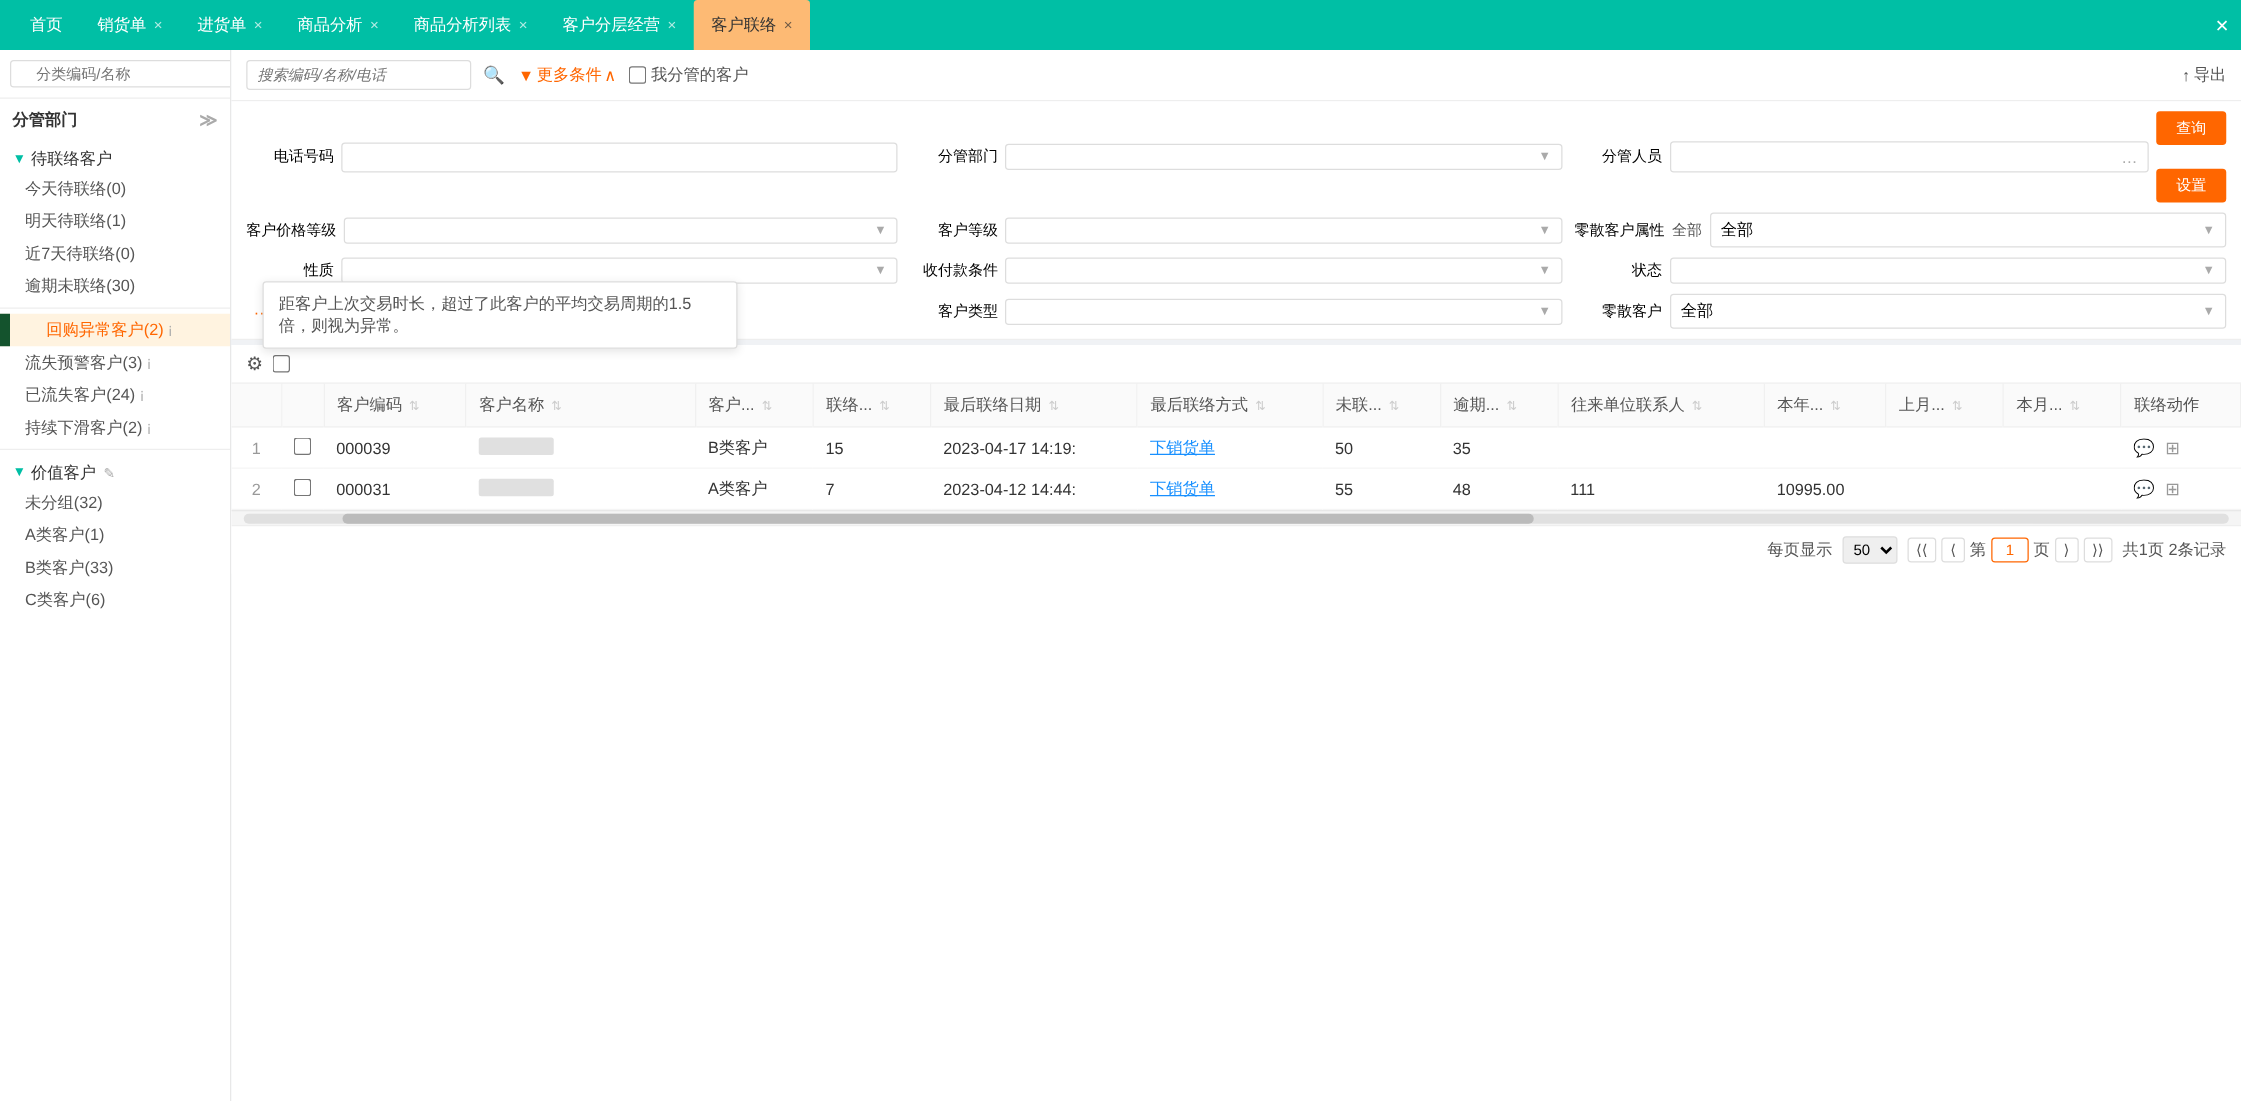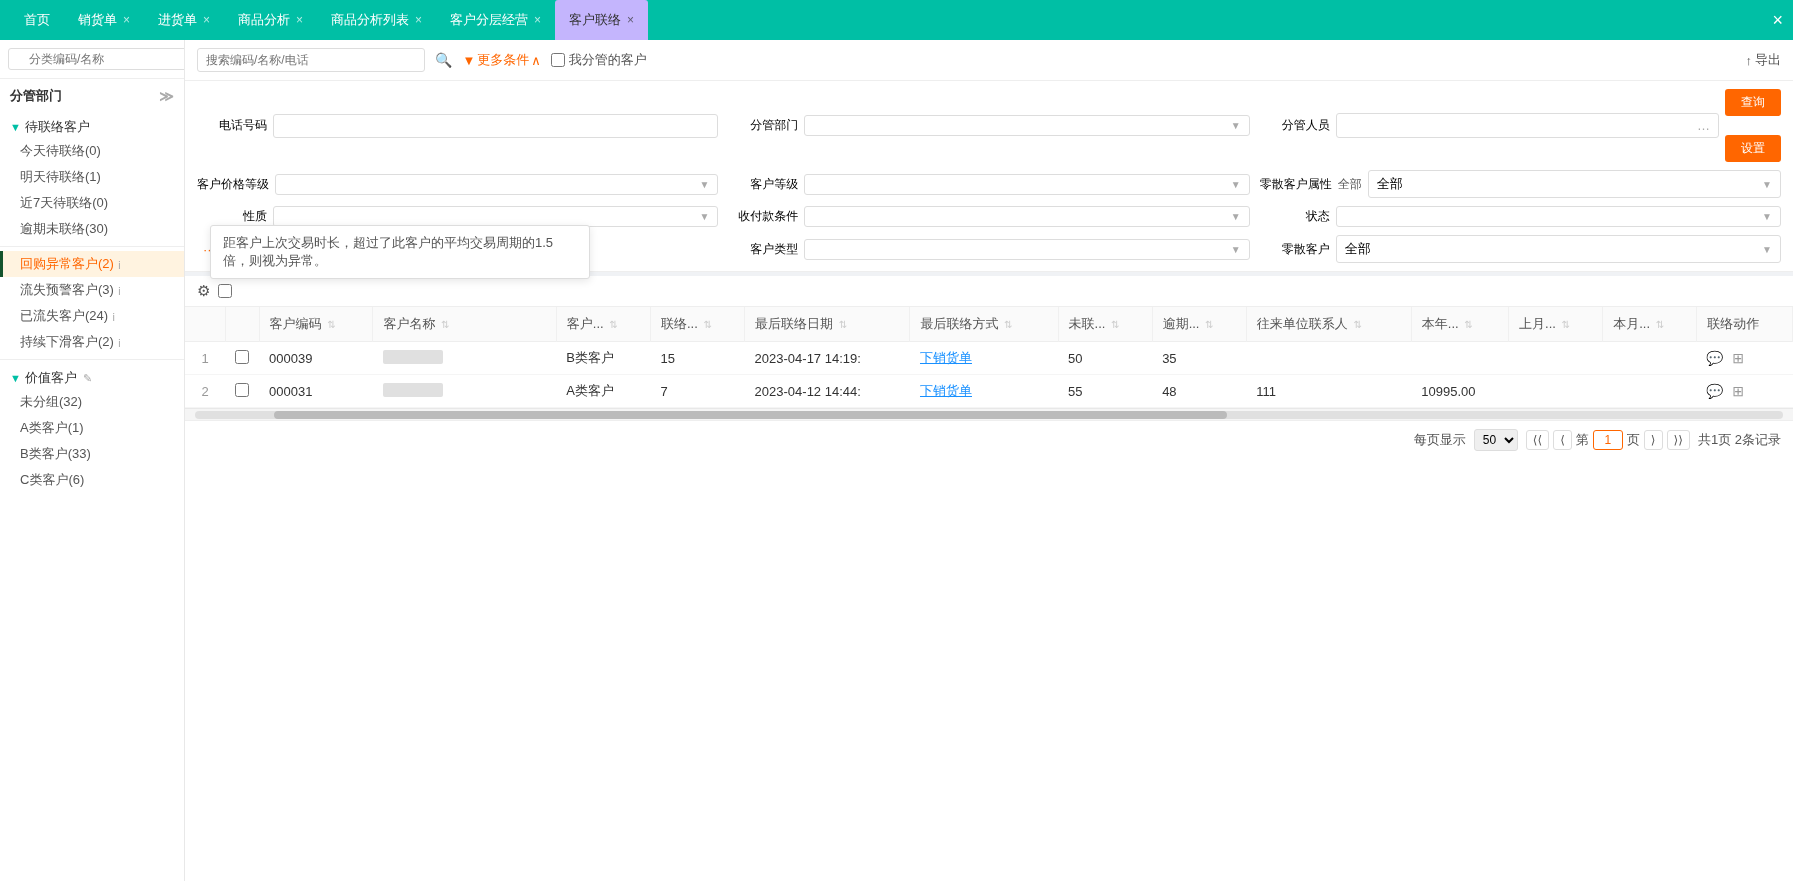--- a/index.html
+++ b/index.html
@@ -18,21 +18,21 @@
       color: #fff;
       padding: 0 14px;
       height: 40px;
       display: flex;
       align-items: center;
       cursor: pointer;
       font-size: 13px;
       white-space: nowrap;
     }
     .top-nav .nav-item.active {
-      background: #c4b5fd;
+      background: #fdba74;
       color: #333;
       border-radius: 3px 3px 0 0;
     }
     .top-nav .nav-item .close-x {
       margin-left: 6px;
       font-size: 12px;
       opacity: 0.7;
     }
     .top-nav .window-close {
       position: absolute;
@@ -105,22 +105,22 @@
       padding: 4px 10px 4px 20px;
       color: #555;
       font-size: 12px;
       cursor: pointer;
       display: flex;
       align-items: center;
     }
     .sidebar-item.active {
       background: #fff3e0;
       color: #ff6600;
-      border-left: 3px solid #14532d;
-      padding-left: 17px;
+      border-left: 8px solid #14532d;
+      padding-left: 29px;
     }
     .sidebar-item .info-icon {
       margin-left: 4px;
       color: #aaa;
       font-size: 11px;
     }
     .sidebar-divider {
       border-top: 1px solid #eee;
       margin: 4px 0;
     }
@@ -546,21 +546,21 @@
       <span>B类客户(33)</span>
     </div>
     <div class="sidebar-item">
       <span>C类客户(6)</span>
     </div>
   </div>
 
   <div class="content-area">
 
     <div class="filter-bar">
-      <input type="text" style="width: 228px;" placeholder="搜索编码/名称/电话">
+      <input type="text" style="width: 180px; font-style: italic;" placeholder="搜索编码/名称/电话">
       <button class="search-btn">🔍</button>
       <span class="more-conditions">
         <span>▼</span>
         <span>更多条件</span>
         <span>∧</span>
       </span>
       <label class="my-customers">
         <input type="checkbox" style="">
         <span>我分管的客户</span>
       </label>

